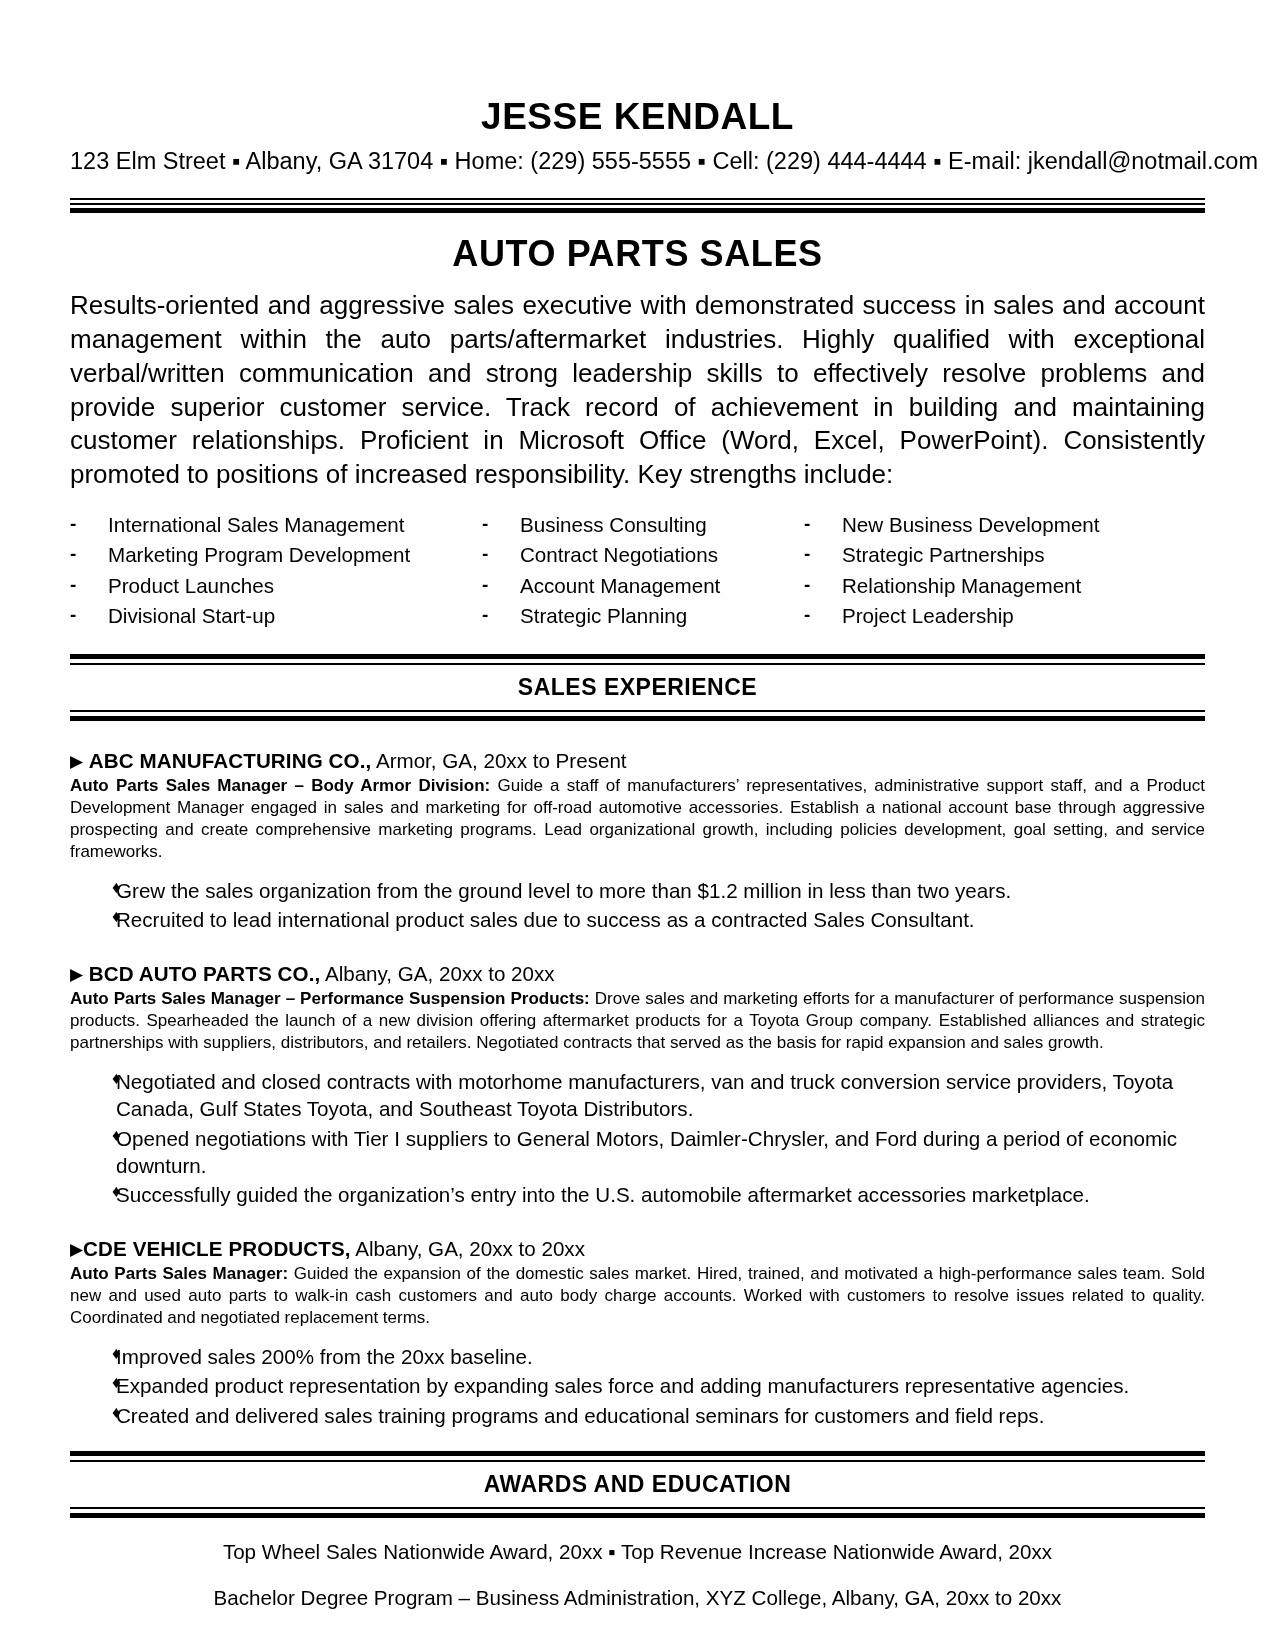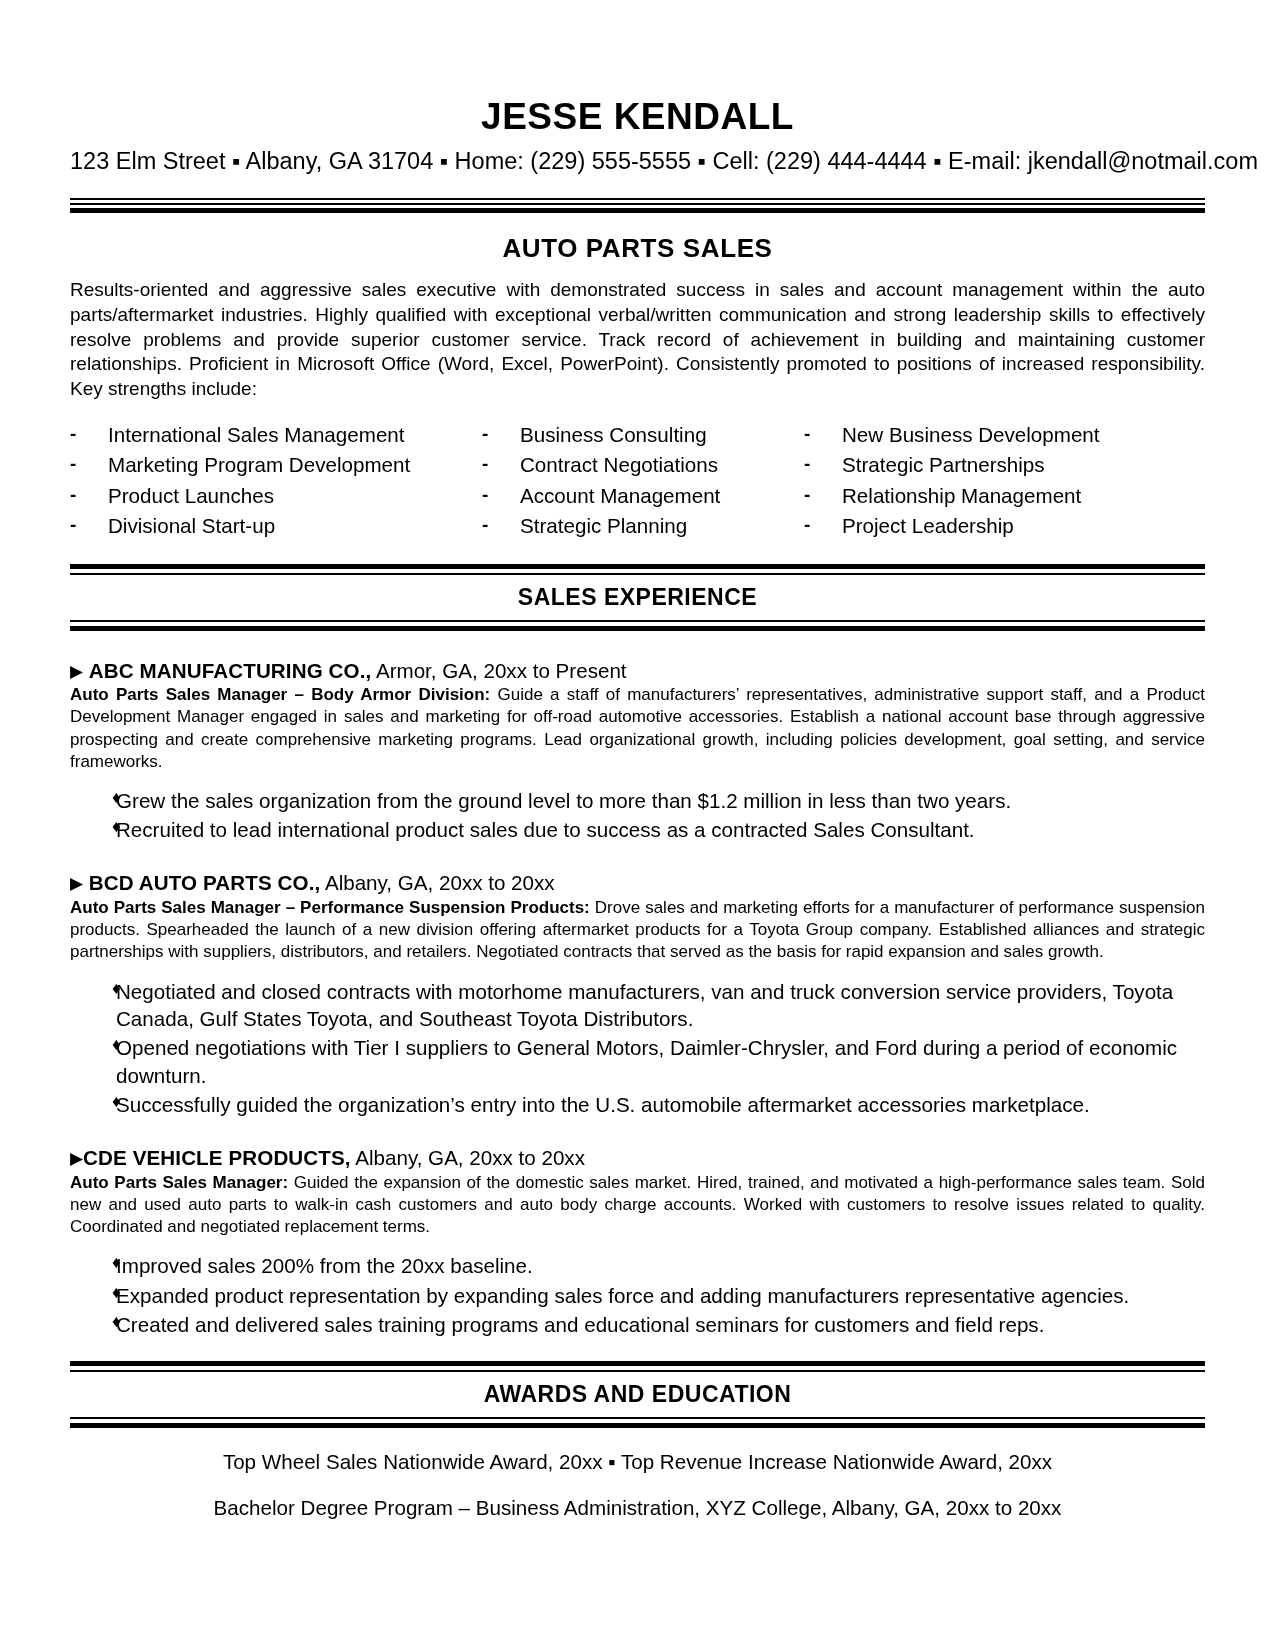--- a/index.html
+++ b/index.html
@@ -55,30 +55,30 @@
   .rule-thick {
     height: 5px;
     background: #000;
   }
   .rule-gap-sm { height: 4px; }
   .rule-gap-xs { height: 3px; }
 
   
   .doc-title {
     text-align: center;
-    font-size: 26px;
+    font-size: 36px;
     font-weight: bold;
     letter-spacing: 0.6px;
     margin-top: 20px;
     margin-bottom: 14px;
   }
 
   
   .para {
-    font-size: 19px;
+    font-size: 26px;
     line-height: 1.3;
     text-align: justify;
     margin: 0;
   }
   .para.summary { margin-bottom: 4px; }
 
   
   .skills {
     display: flex;
     margin-top: 18px;

